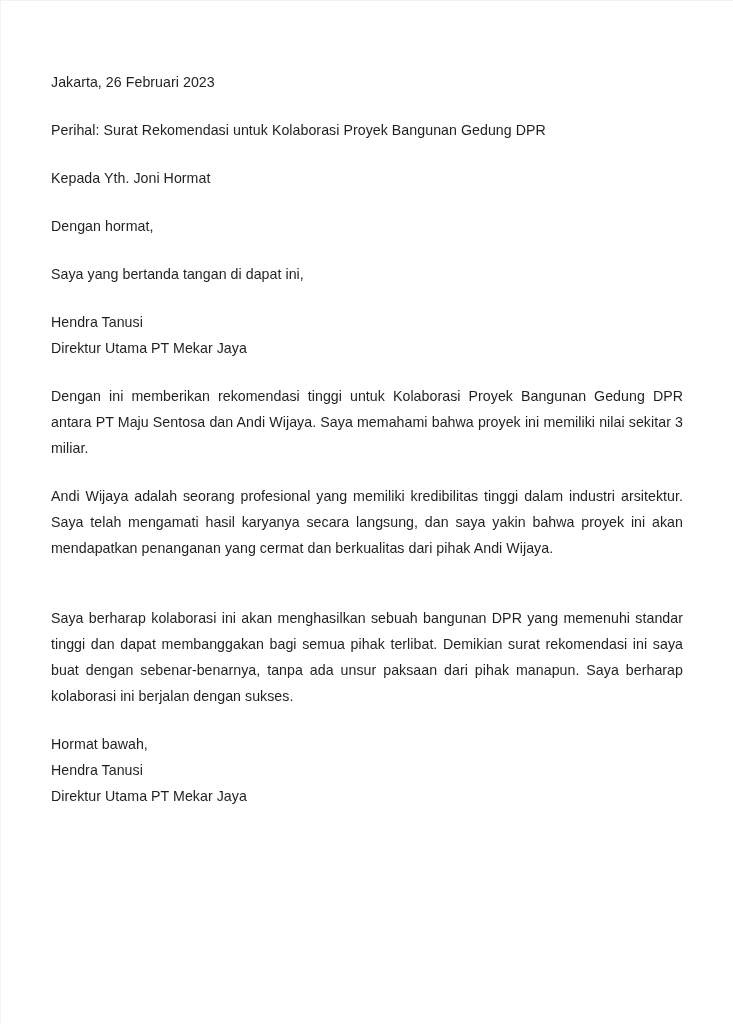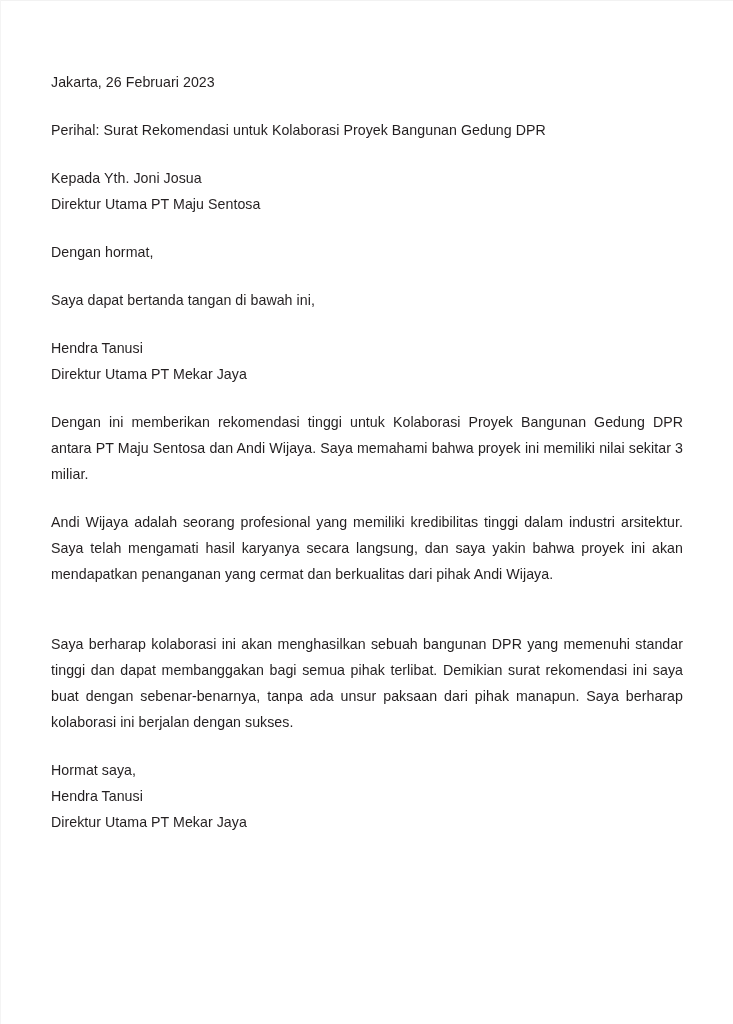--- a/index.html
+++ b/index.html
@@ -73,31 +73,30 @@
 
     <div class="line block">Jakarta, 26 Februari 2023</div>
 
     <div class="gap-sm"></div>
 
     <div class="line block">Perihal: Surat Rekomendasi untuk Kolaborasi Proyek Bangunan Gedung DPR</div>
 
     <div class="gap-sm"></div>
 
     <div class="block">
-      <div class="line">Kepada Yth. Joni Josua</div>
-      <div class="line">Direktur Utama PT Maju Sentosa</div>
+      <div class="line">Kepada Yth. Joni Hormat</div>
     </div>
 
     <div class="gap-sm"></div>
 
     <div class="line block">Dengan hormat,</div>
 
     <div class="gap-sm"></div>
 
-    <div class="line block">Saya dapat bertanda tangan di bawah ini,</div>
+    <div class="line block">Saya yang bertanda tangan di dapat ini,</div>
 
     <div class="gap-sm"></div>
 
     <div class="block">
       <div class="line">Hendra Tanusi</div>
       <div class="line">Direktur Utama PT Mekar Jaya</div>
     </div>
 
     <div class="gap-block"></div>
 
@@ -110,19 +109,19 @@
     <div class="gap-block"></div>
 
 
     <div class="gap-block"></div>
 
     <div class="para block">Saya berharap kolaborasi ini akan menghasilkan sebuah bangunan DPR yang memenuhi standar tinggi dan dapat membanggakan bagi semua pihak terlibat. Demikian surat rekomendasi ini saya buat dengan sebenar-benarnya, tanpa ada unsur paksaan dari pihak manapun. Saya berharap kolaborasi ini berjalan dengan sukses.</div>
 
     <div class="gap-block"></div>
 
     <div class="block">
-      <div class="line">Hormat saya,</div>
+      <div class="line">Hormat bawah,</div>
       <div class="line">Hendra Tanusi</div>
       <div class="line">Direktur Utama PT Mekar Jaya</div>
     </div>
 
   </div>
 </div>
 
 </body></html>

